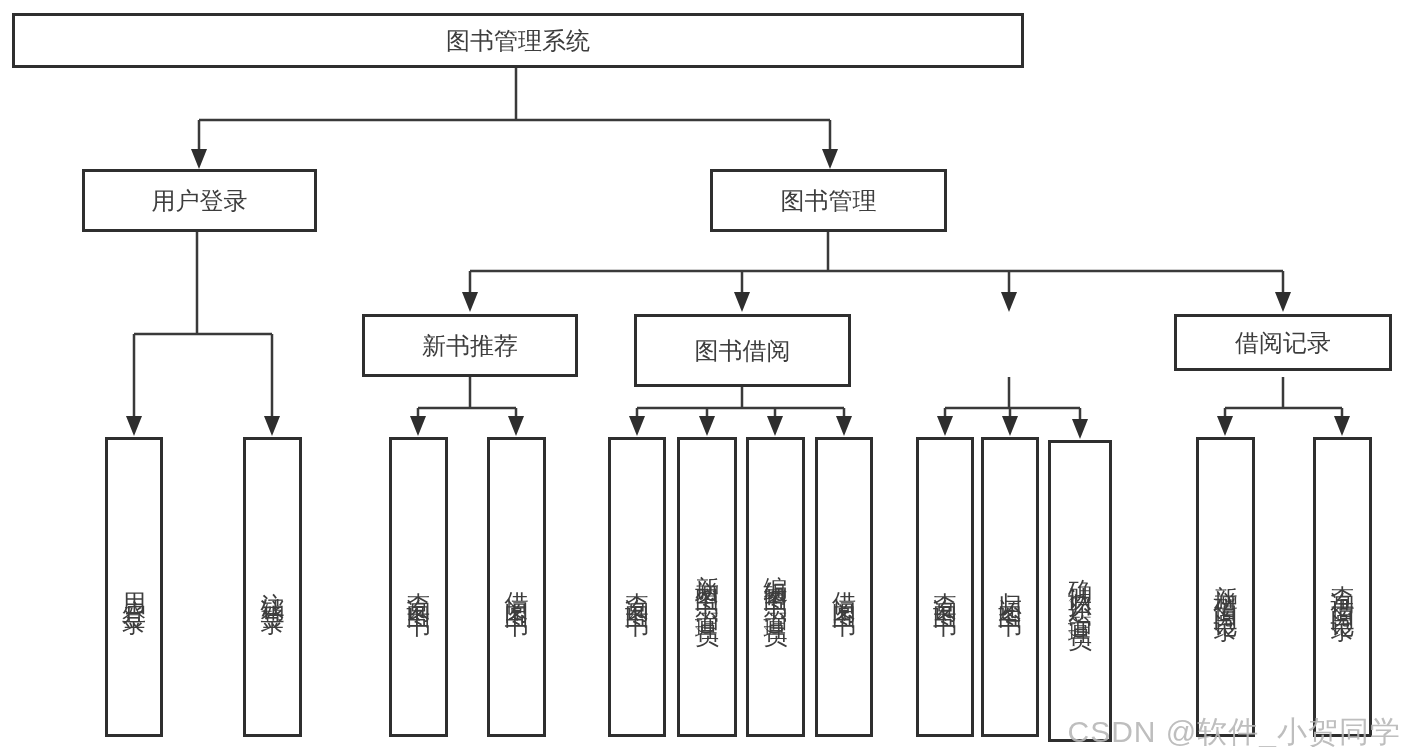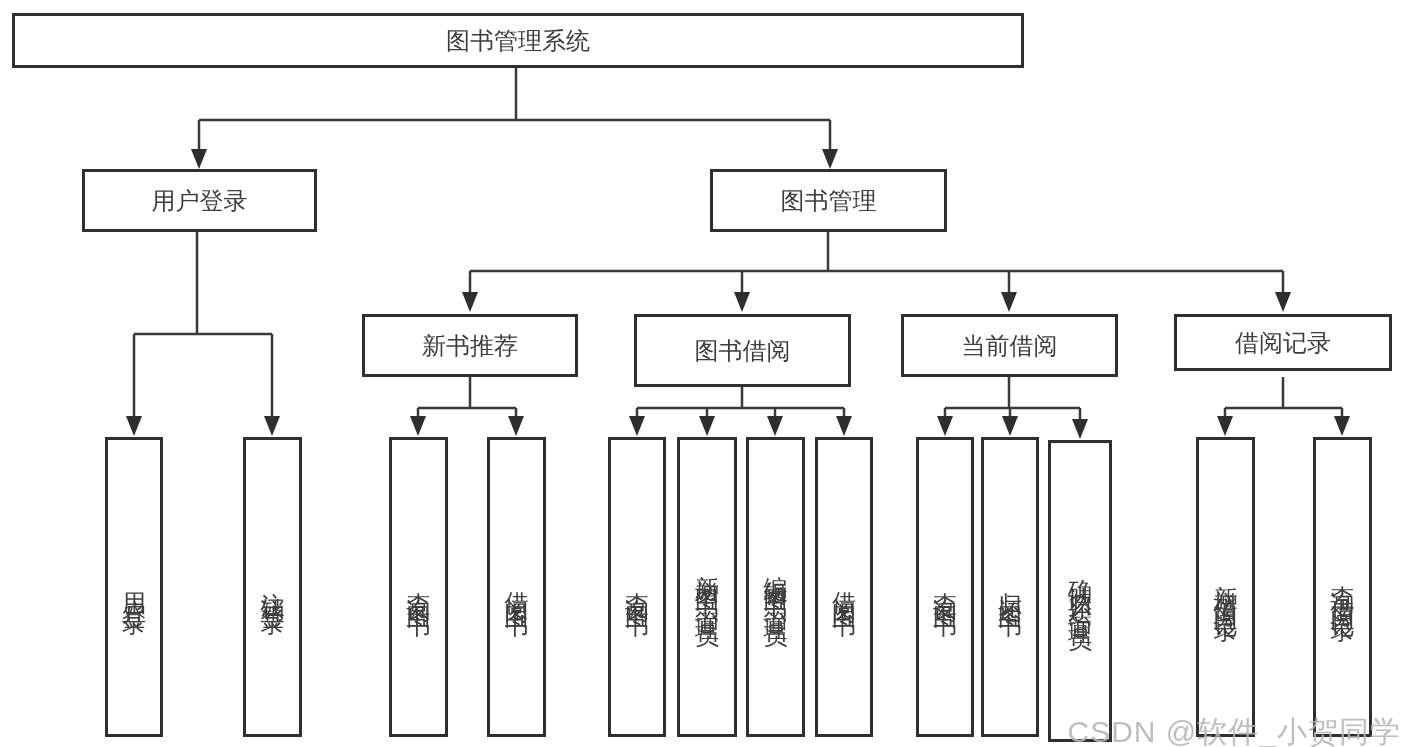--- a/index.html
+++ b/index.html
@@ -99,23 +99,20 @@
   <div class="node h" style="left:362px;top:314px;width:216px;height:63px">
     <span class="lbl">新书推荐</span>
   </div>
 
   <div class="node h" style="left:710px;top:169px;width:237px;height:63px">
     <span class="lbl">图书管理</span>
   </div>
   <div class="node h" style="left:634px;top:314px;width:217px;height:73px">
     <span class="lbl">图书借阅</span>
   </div>
-  <div class="node h" style="left:901px;top:314px;width:217px;height:63px">
-    <span class="lbl">当前借阅</span>
-  </div>
   <div class="node h" style="left:1174px;top:314px;width:218px;height:57px">
     <span class="lbl">借阅记录</span>
   </div>
 
   <div class="node v" style="left:105px;top:437px;width:58px;height:300px">
     <span class="lbl">用户登录</span>
   </div>
   <div class="node v" style="left:243px;top:437px;width:59px;height:300px">
     <span class="lbl">注销登录</span>
   </div>

